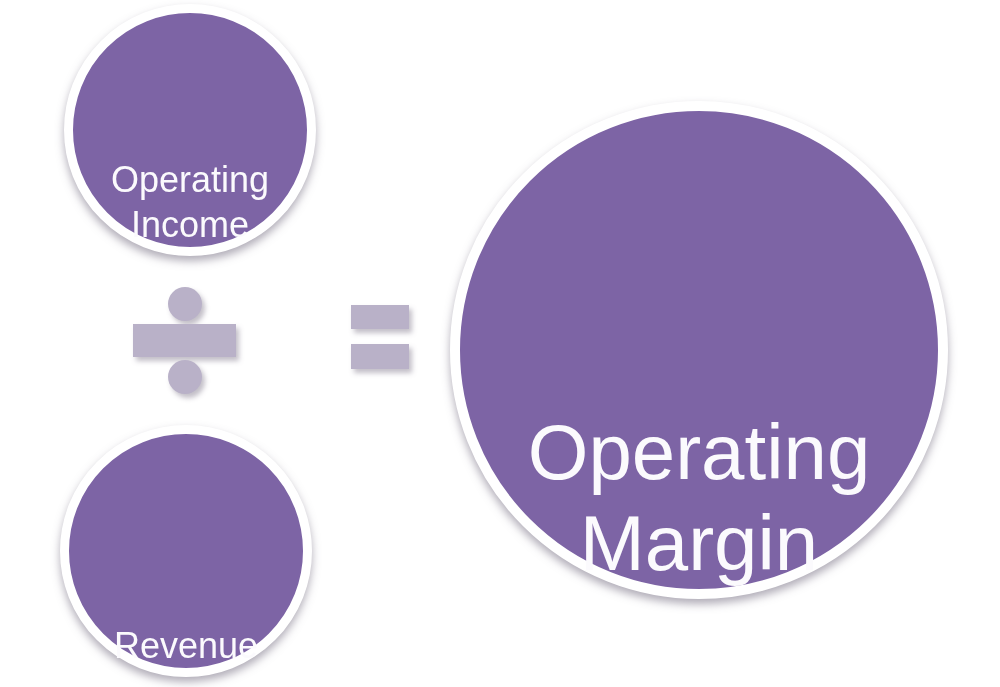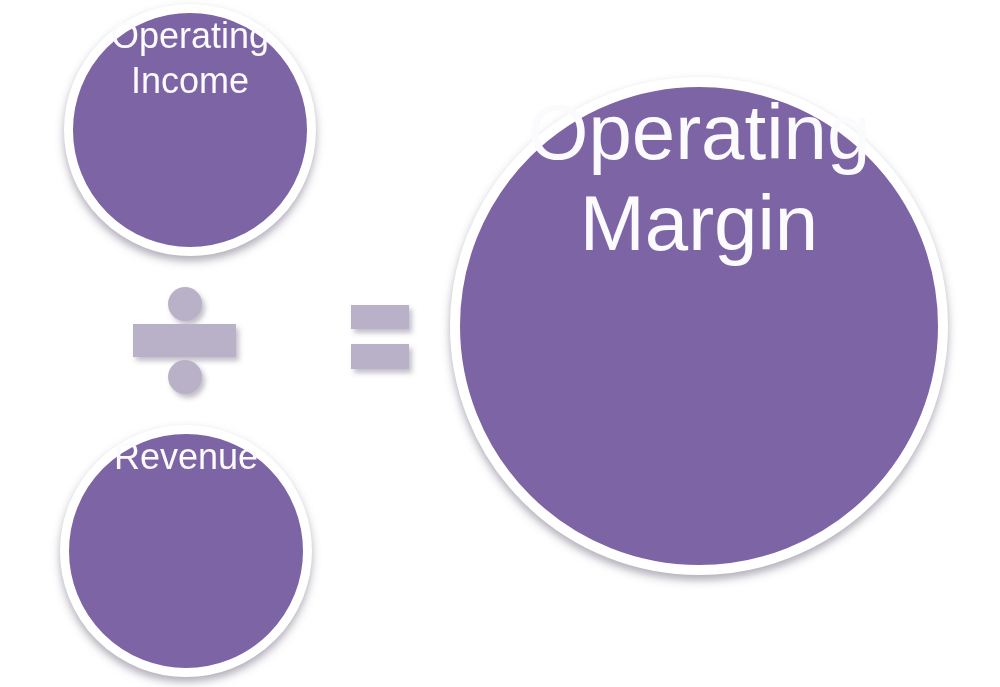--- a/index.html
+++ b/index.html
@@ -16,37 +16,37 @@
     overflow: hidden;
   }
   
   .bubble {
     position: absolute;
     border-radius: 50%;
     background: var(--circle-fill, #7D64A5);
     border: 9px solid var(--ring, #ffffff);
     box-shadow: 0 5px 9px rgba(99, 92, 113, 0.50);
     display: flex;
-    align-items: flex-start;
+    align-items: flex-end;
     justify-content: center;
     text-align: center;
     color: var(--label-text, #FBFAFD);
   }
   .bubble--income {
     left: 64px; top: 4px;
     width: 252px; height: 252px;
     font-size: 36px; line-height: 45px;
   }
   .bubble--revenue {
     left: 60px; top: 425px;
     width: 252px; height: 252px;
     font-size: 36px; line-height: 45px;
   }
   .bubble--result {
-    left: 450px; top: 77px;
+    left: 450px; top: 101px;
     width: 498px; height: 498px;
     border-width: 10px;
     font-size: 78px; line-height: 91px;
   }
   .bubble .label { display: block; padding: 0 12px; }
   .bubble--result .label { padding: 0 20px; }
 
   
   .op-part {
     position: absolute;

